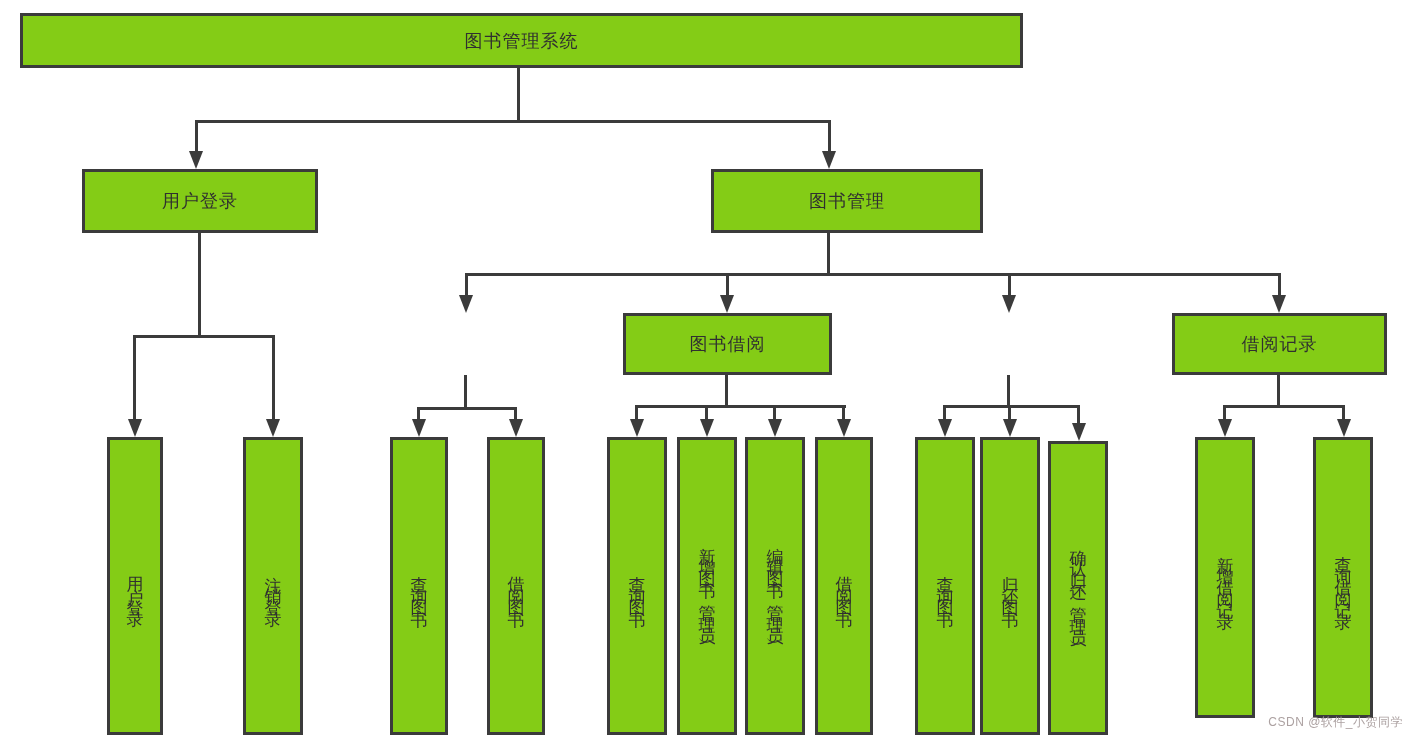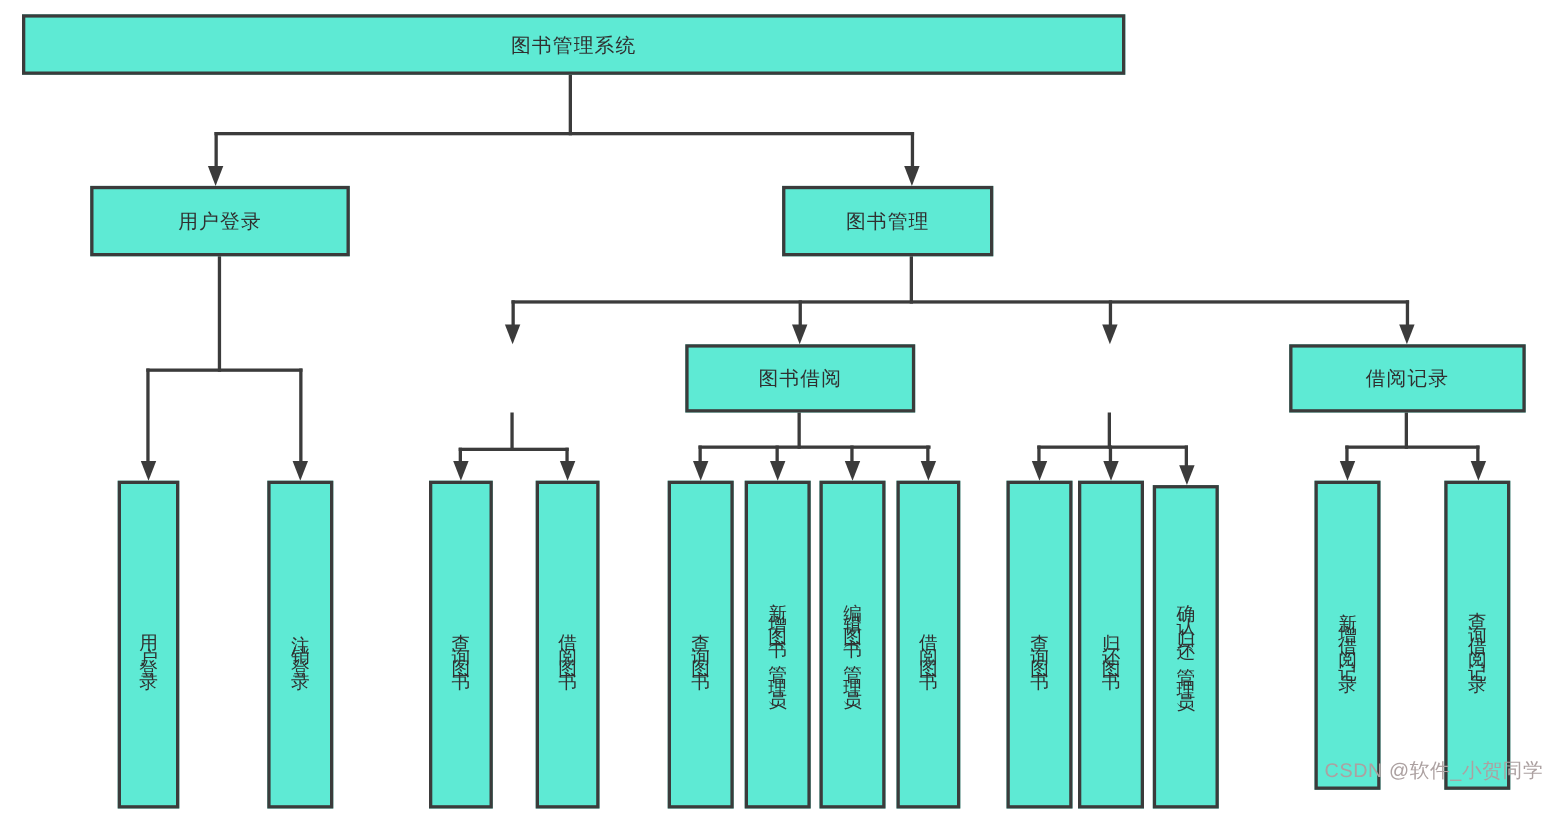--- a/index.html
+++ b/index.html
@@ -13,21 +13,21 @@
   body { font-family: "Liberation Sans", sans-serif; }
   .canvas {
     position: relative;
     width: 1405px;
     height: 747px;
     background: var(--bg);
     overflow: hidden;
   }
   .node {
     position: absolute;
-    background: #5eead4;
+    background: #84cc16;
     border: 3px solid var(--line);
     color: var(--text);
     display: flex;
     align-items: center;
     justify-content: center;
   }
   .hbox {
     font-size: 18px;
     letter-spacing: 1px;
     white-space: nowrap;
@@ -48,43 +48,43 @@
     position: absolute;
     width: 0;
     height: 0;
     border-left: 7px solid transparent;
     border-right: 7px solid transparent;
     border-top: 18px solid var(--line);
   }
   .watermark {
     position: absolute;
     right: 2px;
-    top: 688px;
-    font-size: 18px;
+    top: 714px;
+    font-size: 12px;
     color: var(--watermark);
     letter-spacing: 0.5px;
     white-space: nowrap;
   }
 </style>
 </head>
 <body>
 
 <div class="canvas">
 
   <div class="node hbox" style="left:20px; top:13px; width:1003px; height:55px;">图书管理系统</div>
 
   <div class="ln" style="left:517px; top:68px; width:3px; height:55px;"></div>
   <div class="ln" style="left:195px; top:120px; width:636px; height:3px;"></div>
   <div class="ln" style="left:195px; top:120px; width:3px; height:34px;"></div>
   <div class="arr" style="left:189px; top:151px;"></div>
   <div class="ln" style="left:828px; top:120px; width:3px; height:34px;"></div>
   <div class="arr" style="left:822px; top:151px;"></div>
 
   <div class="node hbox" style="left:82px; top:169px; width:236px; height:64px;">用户登录</div>
-  <div class="node hbox" style="left:711px; top:169px; width:192px; height:64px;">图书管理</div>
+  <div class="node hbox" style="left:711px; top:169px; width:272px; height:64px;">图书管理</div>
 
   <div class="ln" style="left:198px; top:233px; width:3px; height:105px;"></div>
   <div class="ln" style="left:133px; top:335px; width:142px; height:3px;"></div>
   <div class="ln" style="left:133px; top:335px; width:3px; height:86px;"></div>
   <div class="arr" style="left:128px; top:419px;"></div>
   <div class="ln" style="left:272px; top:335px; width:3px; height:86px;"></div>
   <div class="arr" style="left:266px; top:419px;"></div>
 
   <div class="ln" style="left:827px; top:233px; width:3px; height:43px;"></div>
   <div class="ln" style="left:465px; top:273px; width:816px; height:3px;"></div>

